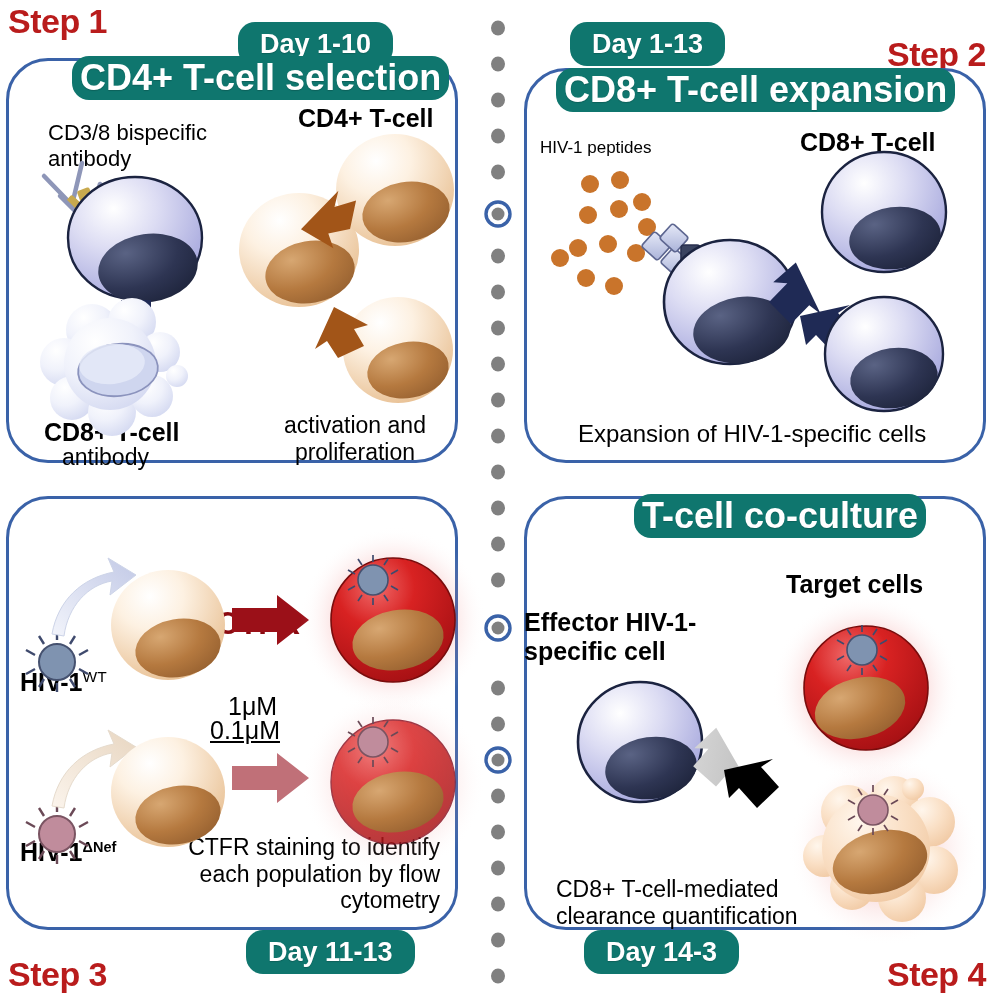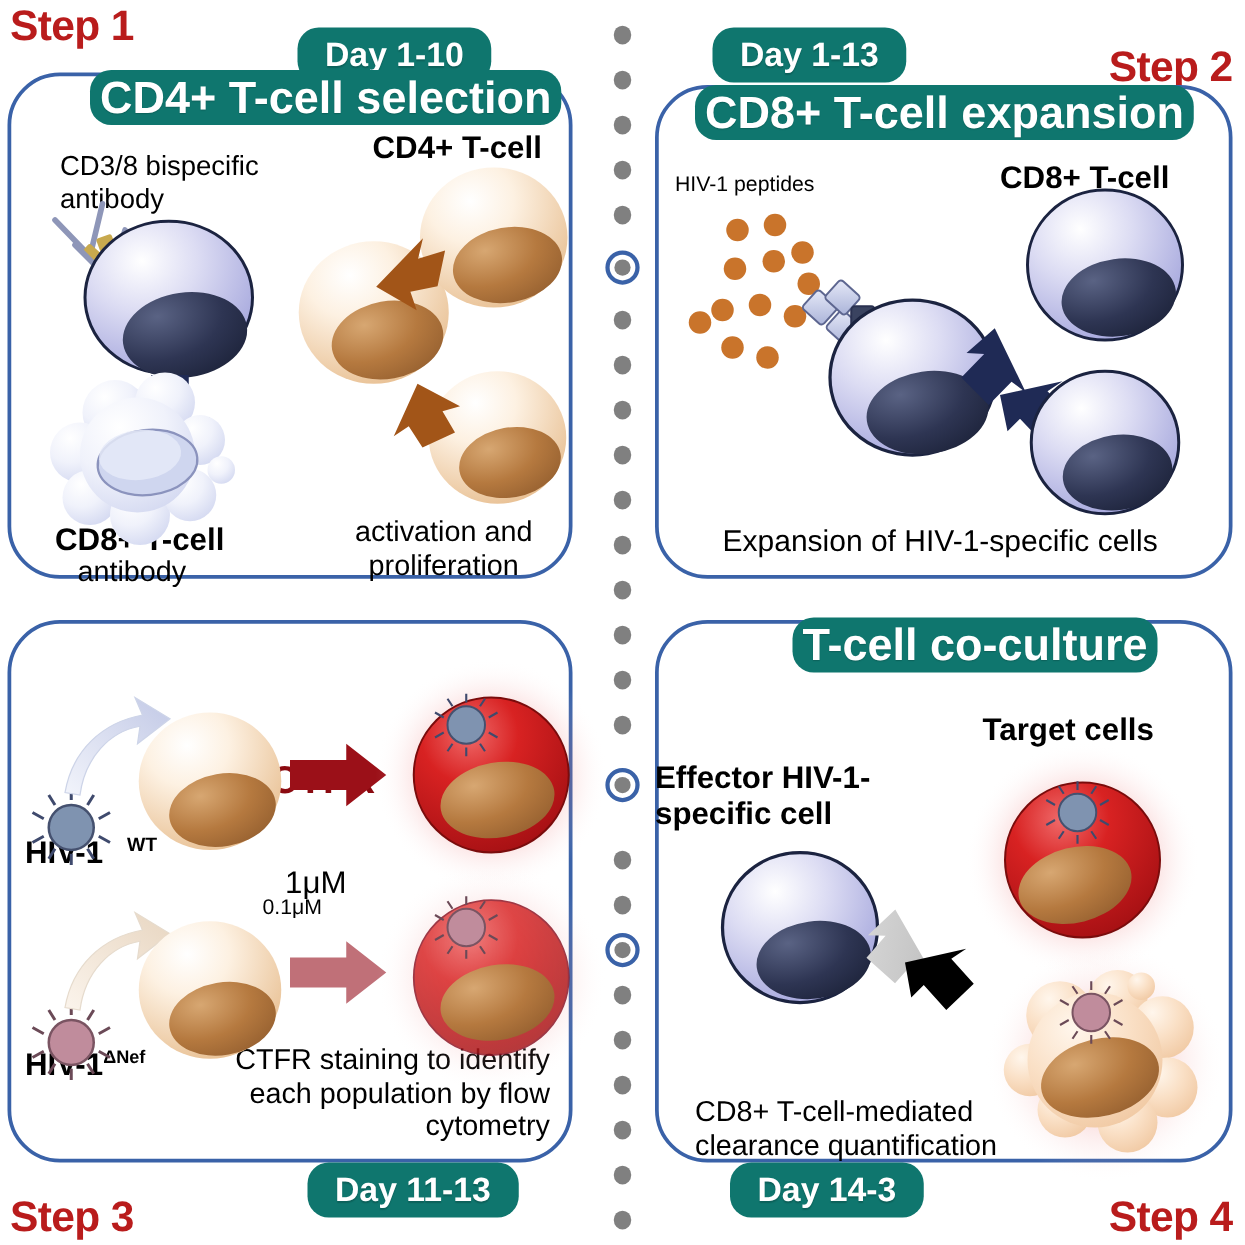--- a/index.html
+++ b/index.html
@@ -55,31 +55,31 @@
   #t-act    {left:284px;top:412px; font-size:23px;text-align:center;}
 
   
   #t-pep    {left:540px;top:138px; font-size:17px;}
   #t-cd8    {left:800px;top:128px; font-size:25px;}
   #t-exp    {left:578px;top:420px; font-size:24px;}
 
   
   #t-ctfr   {left:216px;top:566px; font-size:31px;color:#8b0a10;font-weight:bold;letter-spacing:.5px;margin-top:40px;}
   #t-1um    {left:228px;top:692px; font-size:25px;}
-  #t-01um   {left:210px;top:716px; font-size:17px;}
+  #t-01um   {left:210px;top:716px; font-size:25px;text-decoration:underline;}
   #t-hivwt  {left:20px; top:668px; font-size:25px;}
   #t-hivnef {left:20px; top:838px; font-size:25px;}
   #t-stain  {left:178px;top:834px; font-size:23px;text-align:right;width:262px;}
 
   
   #t-eff    {left:524px;top:608px; font-size:25px;}
   #t-tgt    {left:786px;top:570px; font-size:25px;}
   #t-clr    {left:556px;top:876px; font-size:23px;}
 
-  .sup{font-size:.62em;vertical-align:super;font-weight:bold;margin-left:19px;}
+  .sup{font-size:.62em;vertical-align:super;font-weight:normal;}
   .small-sup{font-size:.58em;vertical-align:super;font-weight:bold;}
 
   svg{display:block;overflow:visible;}
   .layer{position:absolute;left:0;top:0;width:996px;height:996px;z-index:3;pointer-events:none;}
 </style>
 </head>
 <body>
 
 <div id="stage">
 

